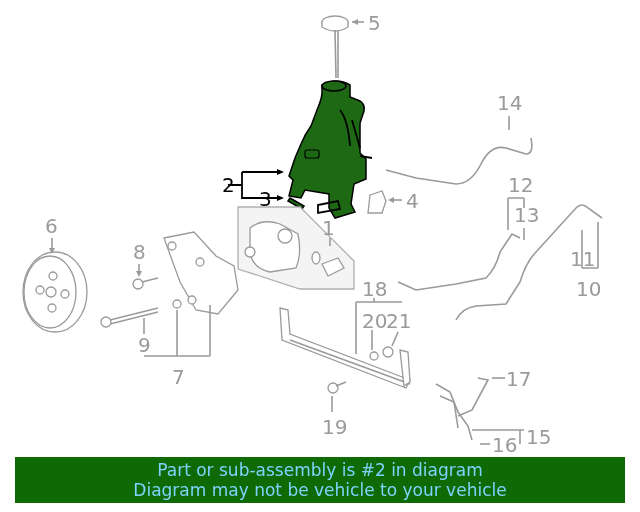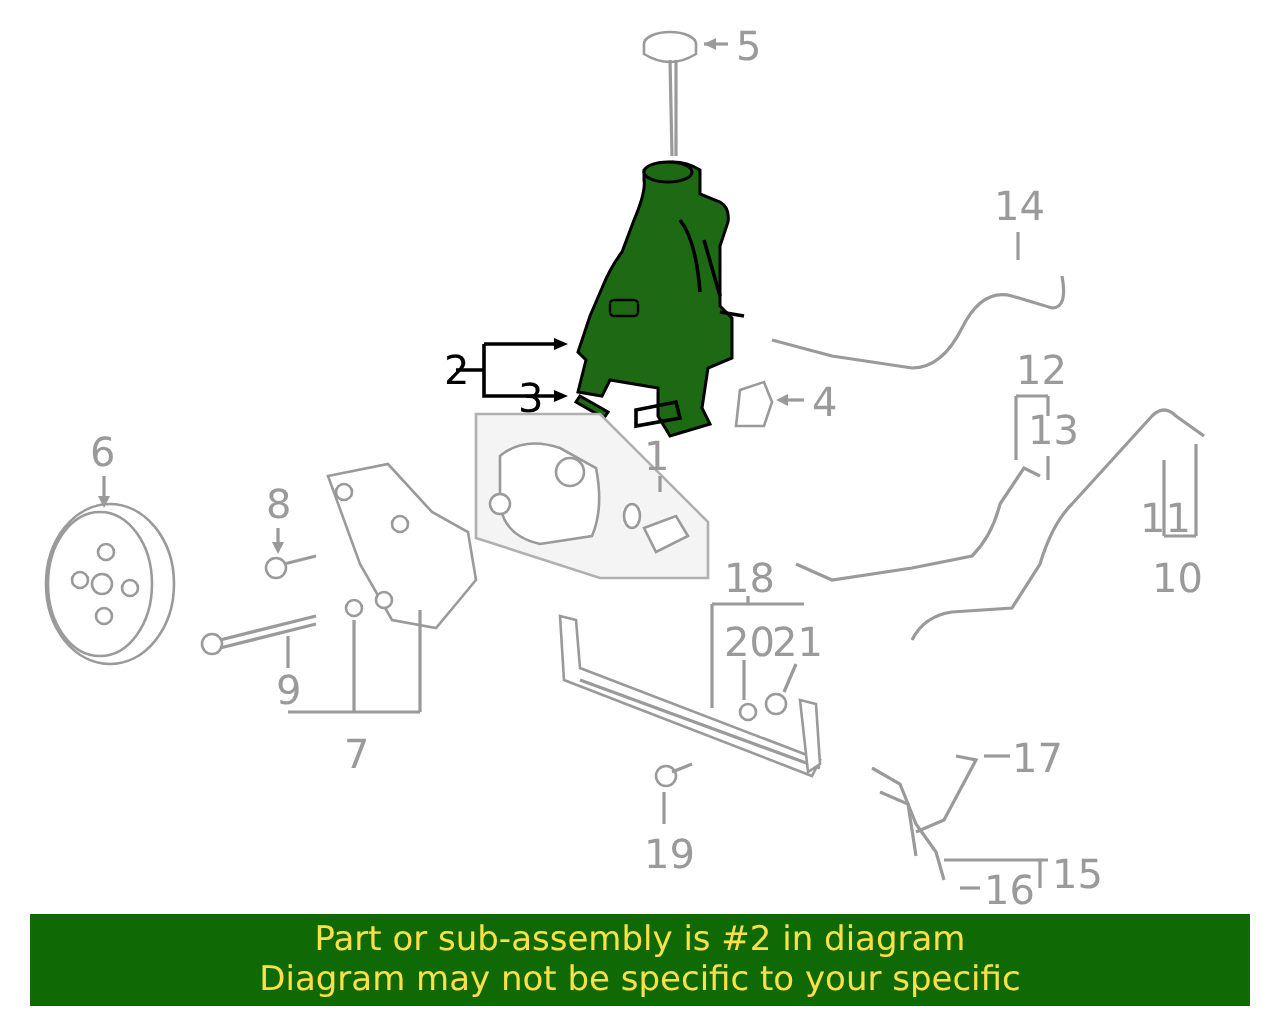--- a/index.html
+++ b/index.html
@@ -5,21 +5,21 @@
   html, body { margin:0; padding:0; background:#ffffff; }
   body { width:640px; height:512px; position:relative; overflow:hidden; font-family:"DejaVu Sans", sans-serif; }
   #diagram { position:absolute; left:0; top:0; width:640px; height:455px; }
   .callout { font-family:"DejaVu Sans", sans-serif; font-size:20px; fill:#9a9a9a; }
   .callout.active { fill:#000000; }
   .ln { stroke:#9a9a9a; stroke-width:1.6; fill:none; }
   .ln-b { stroke:#000; stroke-width:1.8; fill:none; }
   .part { stroke:#9a9a9a; stroke-width:1.3; fill:#ffffff; }
   .part-g { stroke:#000; stroke-width:1.5; fill:#1e6a14; }
   #banner { position:absolute; left:15px; top:457px; width:610px; height:46px; background:#0f6a06;
-            color:#fde047; text-align:center; font-size:17px; line-height:20px; padding-top:3px; box-sizing:border-box; }
+            color:#7dd3fc; text-align:center; font-size:17px; line-height:20px; padding-top:3px; box-sizing:border-box; }
   #banner div { white-space:nowrap; }
 </style>
 </head>
 <body>
 
 <svg id="diagram" viewBox="0 0 640 455" xmlns="http://www.w3.org/2000/svg">
 
   <g>
     <ellipse class="part" cx="335" cy="22" rx="13" ry="6"></ellipse>
     <path class="part" d="M322 22 v5 q13 8 26 0 v-5"></path>
@@ -158,14 +158,14 @@
   <line class="ln" x1="505" y1="378" x2="492" y2="378"></line>
   <text class="callout" x="506" y="386">17</text>
   <path class="ln" d="M472 430 h52 M520 430 v14"></path>
   <text class="callout" x="526" y="444">15</text>
   <line class="ln" x1="490" y1="444" x2="480" y2="444"></line>
   <text class="callout" x="492" y="452">16</text>
 </svg>
 
 <div id="banner">
   <div>Part or sub-assembly is #2 in diagram</div>
-  <div>Diagram may not be specific to your specific</div>
+  <div>Diagram may not be vehicle to your vehicle</div>
 </div>
 
 </body></html>

